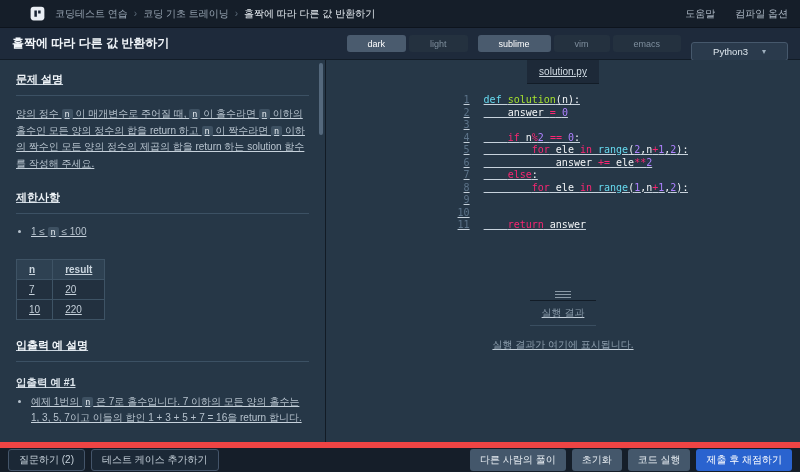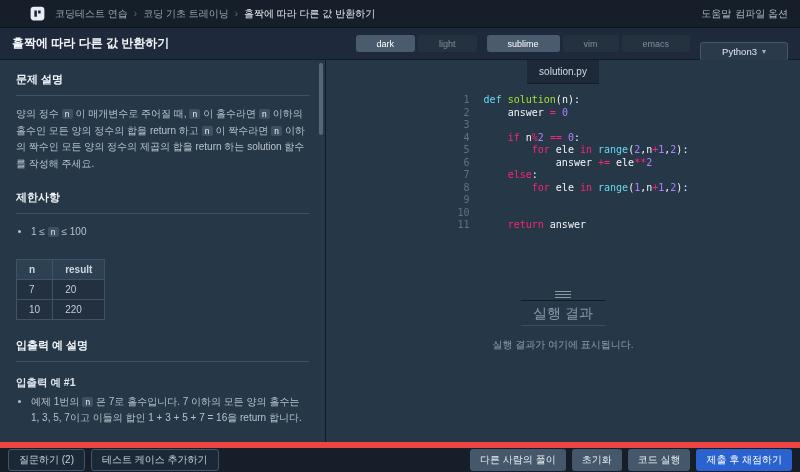--- a/index.html
+++ b/index.html
@@ -10,38 +10,38 @@
 
   
   .topbar { height:28px; flex:0 0 28px; background:#151e29; display:flex; align-items:center;
             justify-content:space-between; padding:0 12px; border-bottom:1px solid #0d141d; }
   .tb-left { display:flex; align-items:center; gap:10px;padding-left:18px; }
   .logo { width:15px; height:15px; display:inline-flex; }
   .breadcrumb { display:flex; align-items:center; gap:6px; font-size:10px; }
   .breadcrumb a { color:#98a5b3; text-decoration:none; cursor:pointer; }
   .breadcrumb a.cur { color:#e8eef3; }
   .breadcrumb .sep { color:#5d6c7b; font-size:10px; }
-  .tb-right { display:flex; align-items:center; gap:4px; font-size:10px; }
+  .tb-right { display:flex; align-items:center; gap:20px; font-size:10px; }
   .tb-right a { color:#aeb9c5; text-decoration:none; cursor:pointer; }
 
   
   .titlebar { height:32px; flex:0 0 32px; background:#1e2a3b; display:flex; align-items:center;
               justify-content:space-between; padding:0 12px; border-bottom:1px solid #121c27; }
   .titlebar h1 { font-size:12px; color:#f2f6fa; font-weight:bold; }
   .controls { display:flex; align-items:center; gap:10px; }
   .seg { display:flex; gap:3px; }
   .seg button, .lang { font-family:inherit; font-size:9px; height:17px; padding:0 21px; border:none;
               border-radius:3px; background:#24313f; color:#7f8f9e; cursor:pointer; }
   .seg button.active { background:#4a5b6e; color:#ffffff; }
-  .lang { display:flex; align-items:center; gap:5px; background:#2a3a4c; border:1px solid #46586c;
+  .lang { display:flex; align-items:center; gap:14px; background:#2a3a4c; border:1px solid #46586c;
           color:#dfe7ee; font-size:9.5px; height:19px;margin-top:16px; }
   .lang .caret { font-size:8px; color:#9fb0bf; }
 
   
-  .main { flex:1 1 auto; display:flex; min-height:0; }
+  .main { flex:1 1 auto; display:flex; min-height:0;text-decoration:underline; }
 
   
   .problem { width:326px; flex:0 0 326px; border-right:1px solid #121b25; padding:12px 16px;
              overflow:hidden; position:relative; background:#263747; }
   .problem h5 { font-size:11px; color:#eef3f7; font-weight:bold; padding-bottom:8px; margin-bottom:10px;
                 border-bottom:1px solid #3c5164; }
   .problem section { margin-bottom:18px; }
   .problem p, .problem li { font-size:10px; line-height:1.65; color:#b6c2cd; }
   .problem ul { margin:4px 0 0 15px; }
   .problem li { margin-bottom:4px; }
@@ -68,21 +68,21 @@
   .t-c { color:#66d9ef; } 
   .t-g { color:#a6e22e; } 
   .t-p { color:#f92672; } 
   .t-n { color:#ae81ff; } 
 
   .splitter { height:12px; flex:0 0 12px; display:flex; align-items:center; justify-content:center;
               cursor:row-resize; }
   .handle { width:16px; height:7px; border-top:1px solid #8b9aa7; border-bottom:1px solid #8b9aa7; }
   .handle::after { content:""; display:block; margin-top:2px; border-top:1px solid #8b9aa7; }
 
-  .result-header { height:28px; flex:0 0 24px; line-height:24px; padding:0 12px; font-size:14px;
+  .result-header { height:28px; flex:0 0 24px; line-height:24px; padding:0 12px; font-size:10px;
                    color:#8a9baa; border-top:1px solid #121c27; border-bottom:1px solid #3a4e60; }
   .result-body { flex:1 1 auto; padding:12px; font-size:10px; color:#8fa0af; }
 
   
   .footer { height:30px; flex:0 0 30px; background:#151e29; border-top:6px solid #ef4444;
             display:flex; align-items:center; gap:6px; padding:0 8px; }
   .footer .spacer { flex:1 1 auto; }
   .btn { font-family:inherit; font-size:10px; height:22px; padding:0 10px; border-radius:3px;
          border:none; cursor:pointer; }
   .btn.ghost { background:#1b2836; border:1px solid #44556a; color:#c6d1da; }

